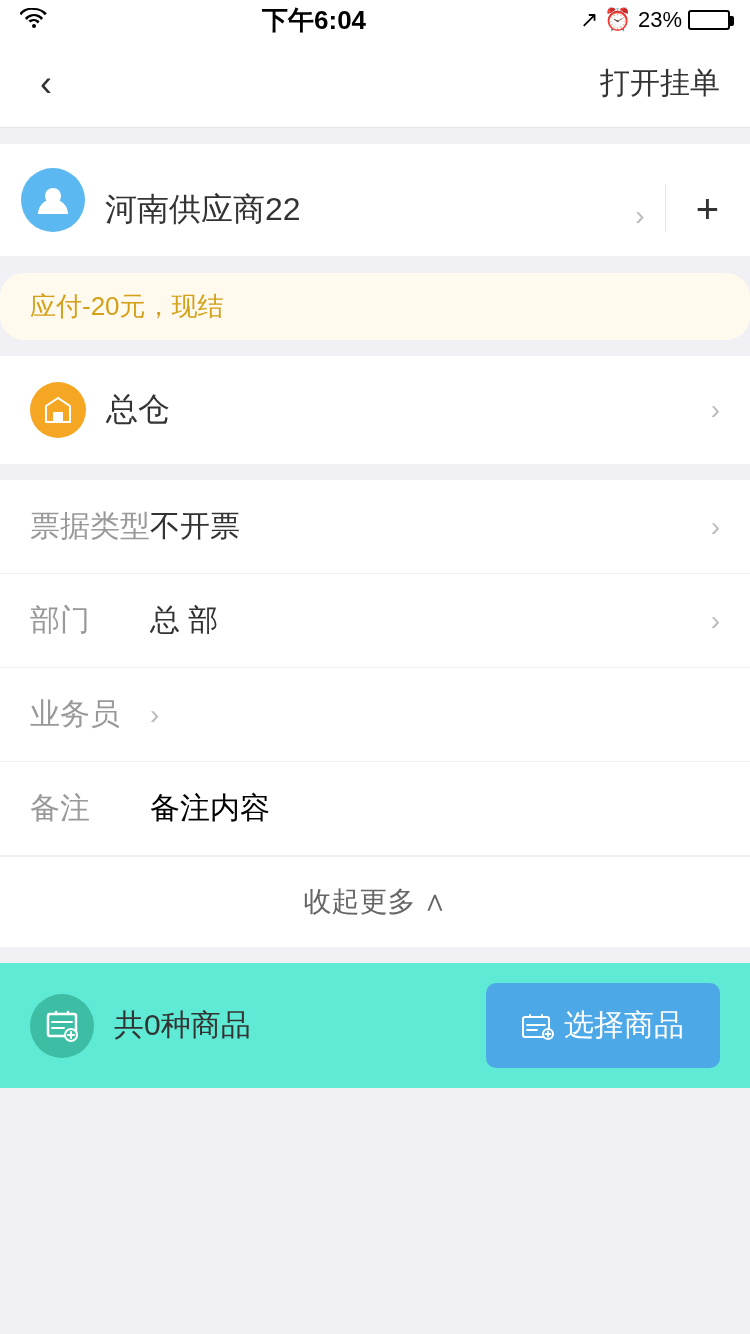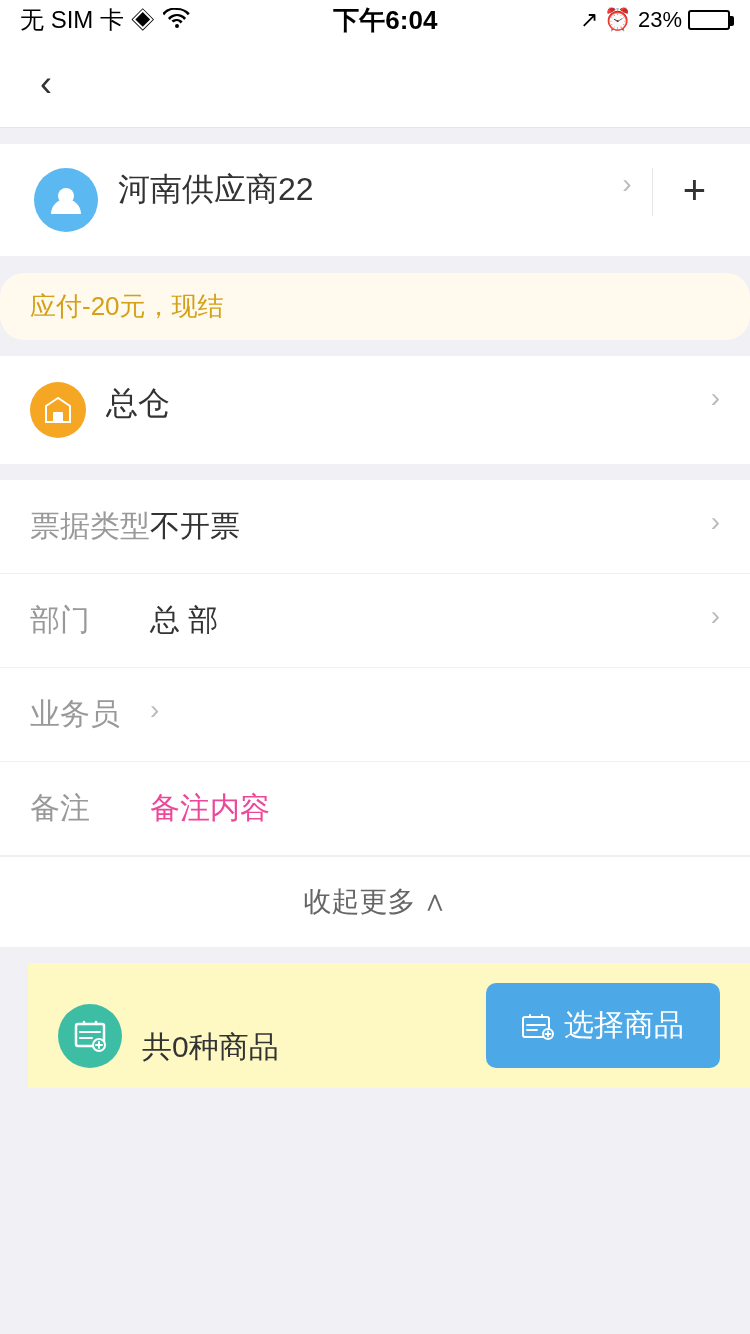--- a/index.html
+++ b/index.html
@@ -61,22 +61,22 @@
 
     
     .section {
       background: #fff;
       margin-bottom: 16px;
     }
 
     
     .supplier-row {
       display: flex;
-      align-items: flex-start;
-      padding: 24px 34px;
+      align-items: flex-end;
+      padding: 24px 21px;
       background: #fff;
       border-bottom: 1px solid #f0f0f0;
     }
     .supplier-avatar {
       width: 64px; height: 64px; border-radius: 50%;
       background: #5bb8f0;
       display: flex; align-items: center; justify-content: center;
       margin-right: 20px;
       flex-shrink: 0;
     }
@@ -110,21 +110,21 @@
       padding: 16px 30px;
       font-size: 26px;
       color: #d4a017;
       margin-bottom: 16px;
       border-radius: 24px;
     }
 
     
     .row-item {
       display: flex;
-      align-items: flex-start;
+      align-items: center;
       padding: 26px 30px;
       background: #fff;
       border-bottom: 1px solid #f0f0f0;
     }
     .row-item:last-child { border-bottom: none; }
     .warehouse-icon {
       width: 56px; height: 56px; border-radius: 50%;
       background: #f5a623;
       display: flex; align-items: center; justify-content: center;
       margin-right: 20px;
@@ -137,47 +137,46 @@
       min-width: 120px;
     }
     .row-value {
       flex: 1;
       font-size: 30px;
       color: #333;
     }
     .row-placeholder {
       flex: 1;
       font-size: 30px;
-      color: #ec4899;
+      color: #000000;
     }
     .warehouse-name {
       flex: 1;
       font-size: 32px;
       color: #333;
     }
 
     
     .collapse-bar {
       background: #fff;
       text-align: center;
       padding: 26px;
       font-size: 28px;
       color: #666;
       cursor: pointer;
       border-top: 1px solid #f0f0f0;
     }
 
     
     .bottom-bar {
-      background: #fef9c3;
-      display: flex;
-      align-items: flex-end;
+      background: #5eead4;
+      display: flex;
+      align-items: center;
       padding: 20px 30px;
       margin-top: 16px;
-      margin-left: 28px;
     }
     .cart-icon-wrap {
       width: 64px; height: 64px; border-radius: 50%;
       background: #3dbea4;
       display: flex; align-items: center; justify-content: center;
       margin-right: 20px;
       flex-shrink: 0;
     }
     .goods-count {
       flex: 1;
@@ -200,39 +199,39 @@
     .page-bg {
       background: #f0f0f5;
       min-height: calc(1334px - 40px - 88px);
     }
   </style>
 </head>
 <body>
 
 <div class="status-bar">
   <div class="status-left">
-    <span>无 SIM 卡 ◈</span>
 
     <span>
       <svg width="28" height="20" viewBox="0 0 28 20">
           <path d="M14 16a2 2 0 110 4 2 2 0 010-4zm0-5c2.2 0 4.2.9 5.6 2.4l-2 2A5 5 0 0014 13a5 5 0 00-3.6 1.5l-2-2A7.9 7.9 0 0114 11zm0-5c3.6 0 6.8 1.5 9.1 3.9l-2 2A10 10 0 0014 8a10 10 0 00-7.1 3.9l-2-2A13 13 0 0114 6zm0-6c5 0 9.5 2 12.8 5.3l-2 2A13 13 0 0014 2 13 13 0 001.2 7.3l-2-2A16 16 0 0114 0z" fill="#000"></path>
         </svg>
     </span>
   </div>
   <div class="status-center">下午6:04</div>
   <div class="status-right">
     <span>↗</span>
     <span>⏰</span>
     <span>23%</span>
     <span class="battery"><span class="battery-fill"></span></span>
   </div>
 </div>
 
 <div class="nav-bar">
   <span class="nav-back">‹</span>
+  <span class="nav-action">打开挂单</span>
 </div>
 
 <div class="page-bg">
 
   <div class="section" style="margin-top:16px;">
     <div class="supplier-row">
       <div class="supplier-avatar">
         <svg viewBox="0 0 36 36" fill="none" xmlns="http://www.w3.org/2000/svg">
           <circle cx="18" cy="14" r="8" fill="white"></circle>
           <path d="M4 32c0-7.7 6.3-14 14-14s14 6.3 14 14" stroke="white" stroke-width="2" fill="white"></path>

